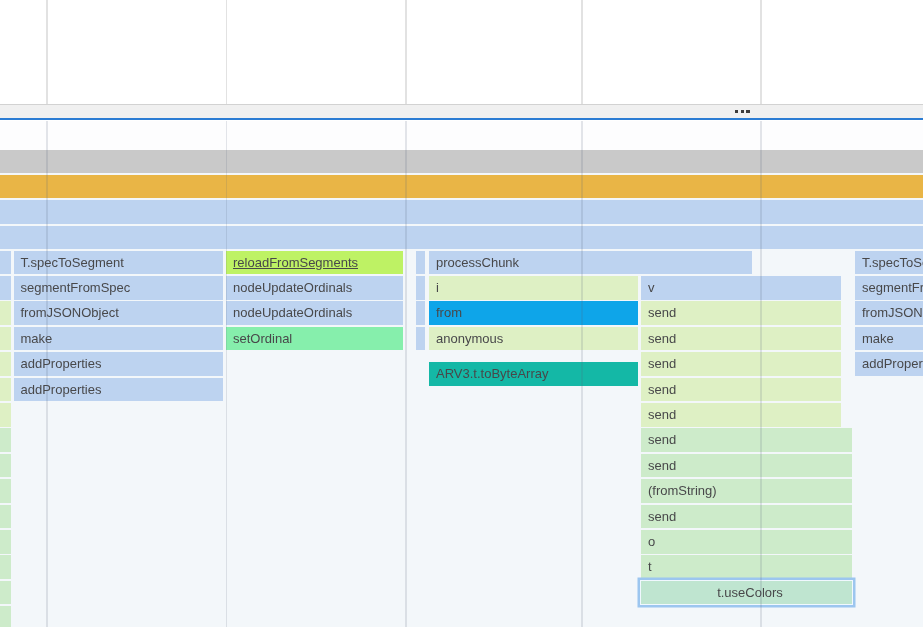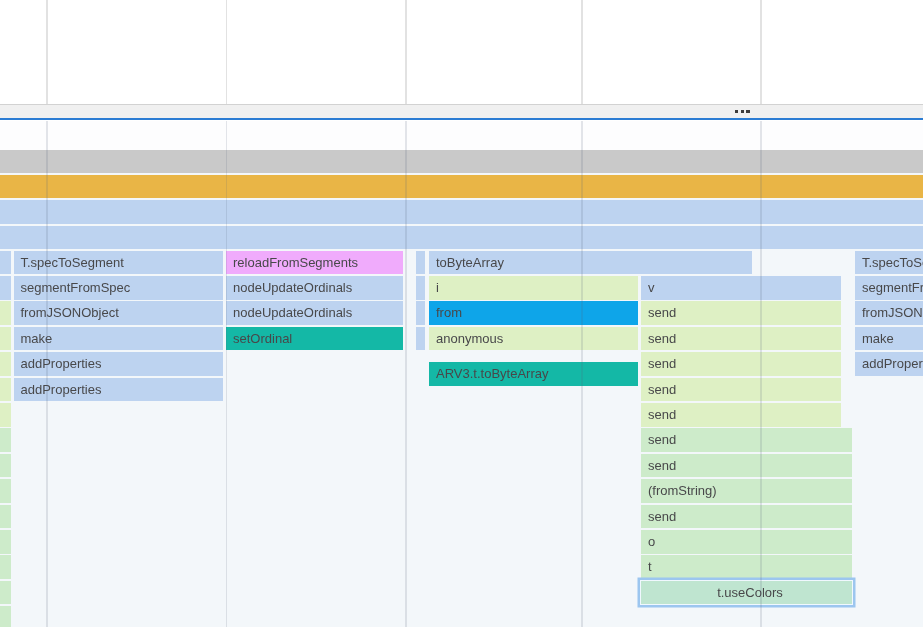--- a/index.html
+++ b/index.html
@@ -67,29 +67,29 @@
       <div class="cell" style="left: 0px; width: 10.5px; top: 530px; background: rgb(205, 235, 202);"></div>
       <div class="cell" style="left: 0px; width: 10.5px; top: 555.4px; background: rgb(205, 235, 202);"></div>
       <div class="cell" style="left: 0px; width: 10.5px; top: 580.8px; background: rgb(205, 235, 202);"></div>
       <div class="cell" style="left: 0px; width: 10.5px; top: 606.2px; background: rgb(205, 235, 202);"></div>
       <div class="cell" style="left: 13.5px; width: 209px; top: 250.6px; background: rgb(189, 211, 240);">T.specToSegment</div>
       <div class="cell" style="left: 13.5px; width: 209px; top: 276px; background: rgb(189, 211, 240);">segmentFromSpec</div>
       <div class="cell" style="left: 13.5px; width: 209px; top: 301.4px; background: rgb(189, 211, 240);">fromJSONObject</div>
       <div class="cell" style="left: 13.5px; width: 209px; top: 326.8px; background: rgb(189, 211, 240);">make</div>
       <div class="cell" style="left: 13.5px; width: 209px; top: 352.2px; background: rgb(189, 211, 240);">addProperties</div>
       <div class="cell" style="left: 13.5px; width: 209px; top: 377.6px; background: rgb(189, 211, 240);">addProperties</div>
-      <div class="cell" style="left: 226px; width: 176.5px; top: 250.6px; background: #f0abfc;">reloadFromSegments</div>
+      <div class="cell" style="left: 226px; width: 176.5px; top: 250.6px; background: #bef264; text-decoration: underline;">reloadFromSegments</div>
       <div class="cell" style="left: 226px; width: 176.5px; top: 276px; background: rgb(189, 211, 240);">nodeUpdateOrdinals</div>
       <div class="cell" style="left: 226px; width: 176.5px; top: 301.4px; background: rgb(189, 211, 240);">nodeUpdateOrdinals</div>
-      <div class="cell" style="left: 226px; width: 176.5px; top: 326.8px; background: #14b8a6;">setOrdinal</div>
+      <div class="cell" style="left: 226px; width: 176.5px; top: 326.8px; background: #86efac;">setOrdinal</div>
       <div class="cell" style="left: 416px; width: 9px; top: 250.6px; background: rgb(189, 211, 240);"></div>
       <div class="cell" style="left: 416px; width: 9px; top: 276px; background: rgb(189, 211, 240);"></div>
       <div class="cell" style="left: 416px; width: 9px; top: 301.4px; background: rgb(189, 211, 240);"></div>
       <div class="cell" style="left: 416px; width: 9px; top: 326.8px; background: rgb(189, 211, 240);"></div>
-      <div class="cell" style="left: 429px; width: 323px; top: 250.6px; background: rgb(189, 211, 240);">toByteArray</div>
+      <div class="cell" style="left: 429px; width: 323px; top: 250.6px; background: rgb(189, 211, 240);">processChunk</div>
       <div class="cell" style="left: 429px; width: 209px; top: 276px; background: rgb(222, 240, 196);">i</div>
       <div class="cell" style="left: 429px; width: 209px; top: 301.4px; background: #0ea5e9;">from</div>
       <div class="cell" style="left: 429px; width: 209px; top: 326.8px; background: rgb(222, 240, 196);">anonymous</div>
       <div class="cell" style="left: 429px; width: 209px; top: 362px; background: #14b8a6;">ARV3.t.toByteArray</div>
       <div class="cell" style="left: 641px; width: 200px; top: 276px; background: rgb(189, 211, 240);">v</div>
       <div class="cell" style="left: 641px; width: 200px; top: 301.4px; background: rgb(222, 240, 196);">send</div>
       <div class="cell" style="left: 641px; width: 200px; top: 326.8px; background: rgb(222, 240, 196);">send</div>
       <div class="cell" style="left: 641px; width: 200px; top: 352.2px; background: rgb(222, 240, 196);">send</div>
       <div class="cell" style="left: 641px; width: 200px; top: 377.6px; background: rgb(222, 240, 196);">send</div>
       <div class="cell" style="left: 641px; width: 200px; top: 403px; background: rgb(222, 240, 196);">send</div>

